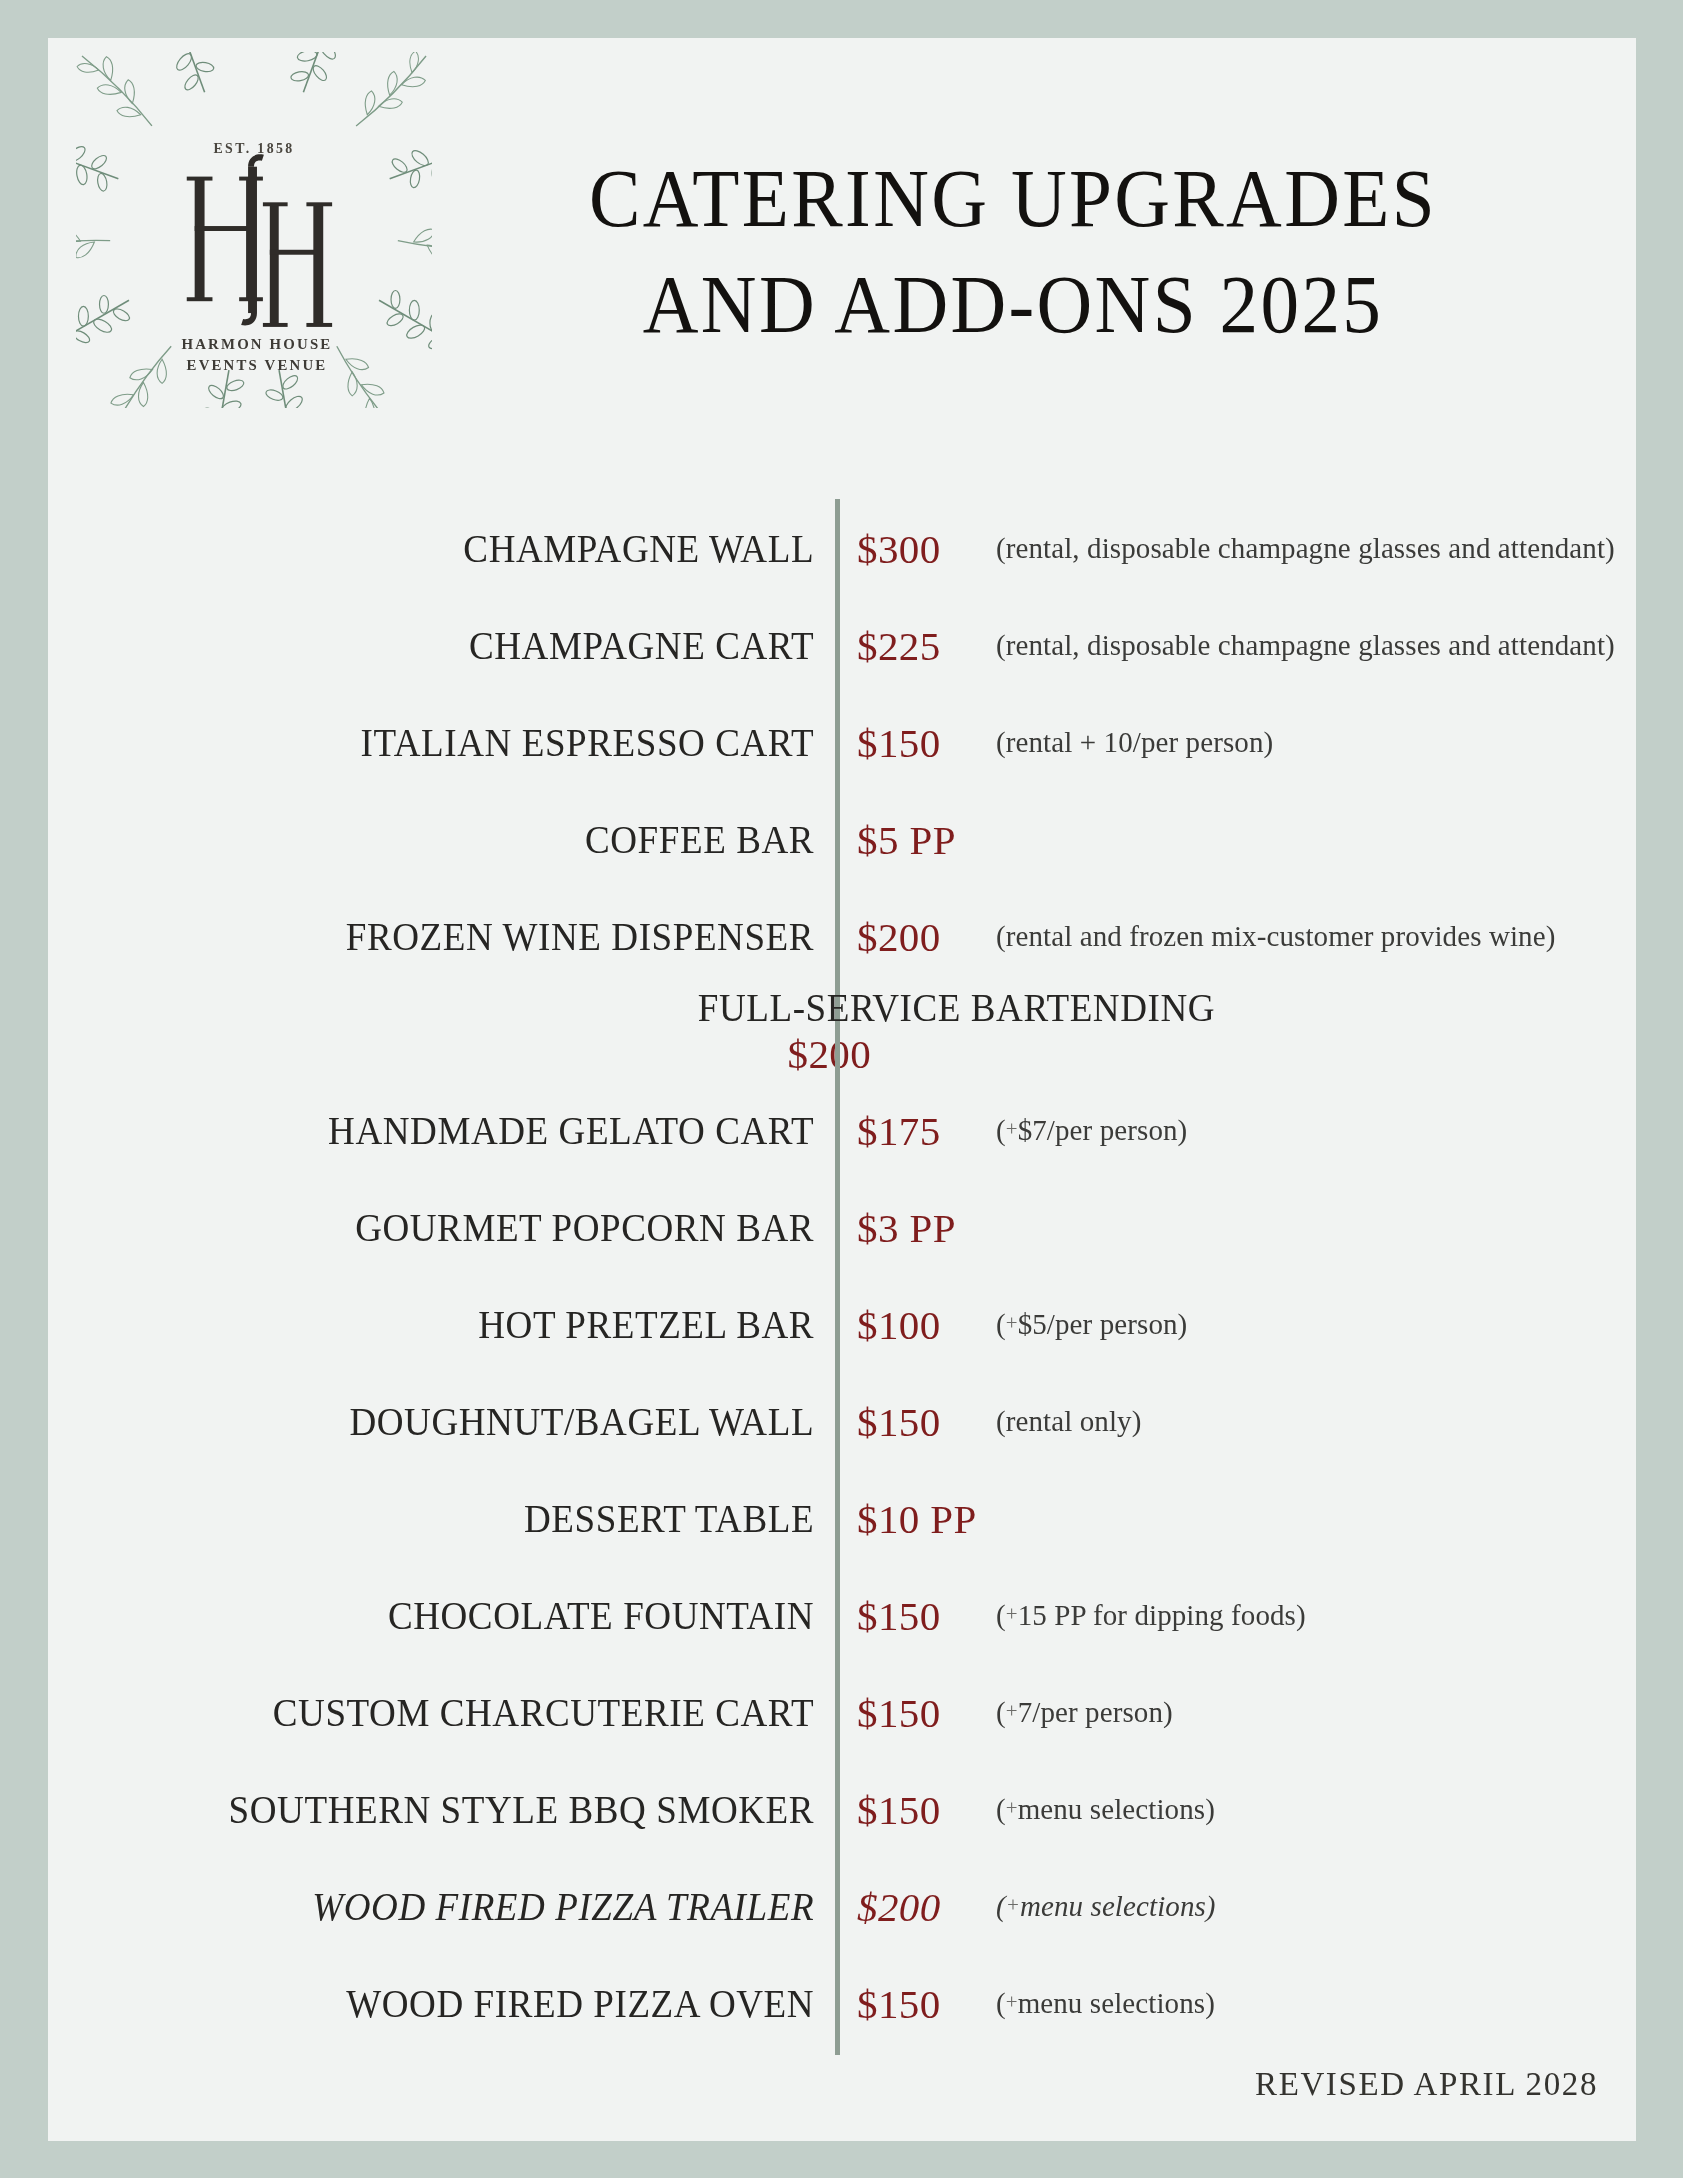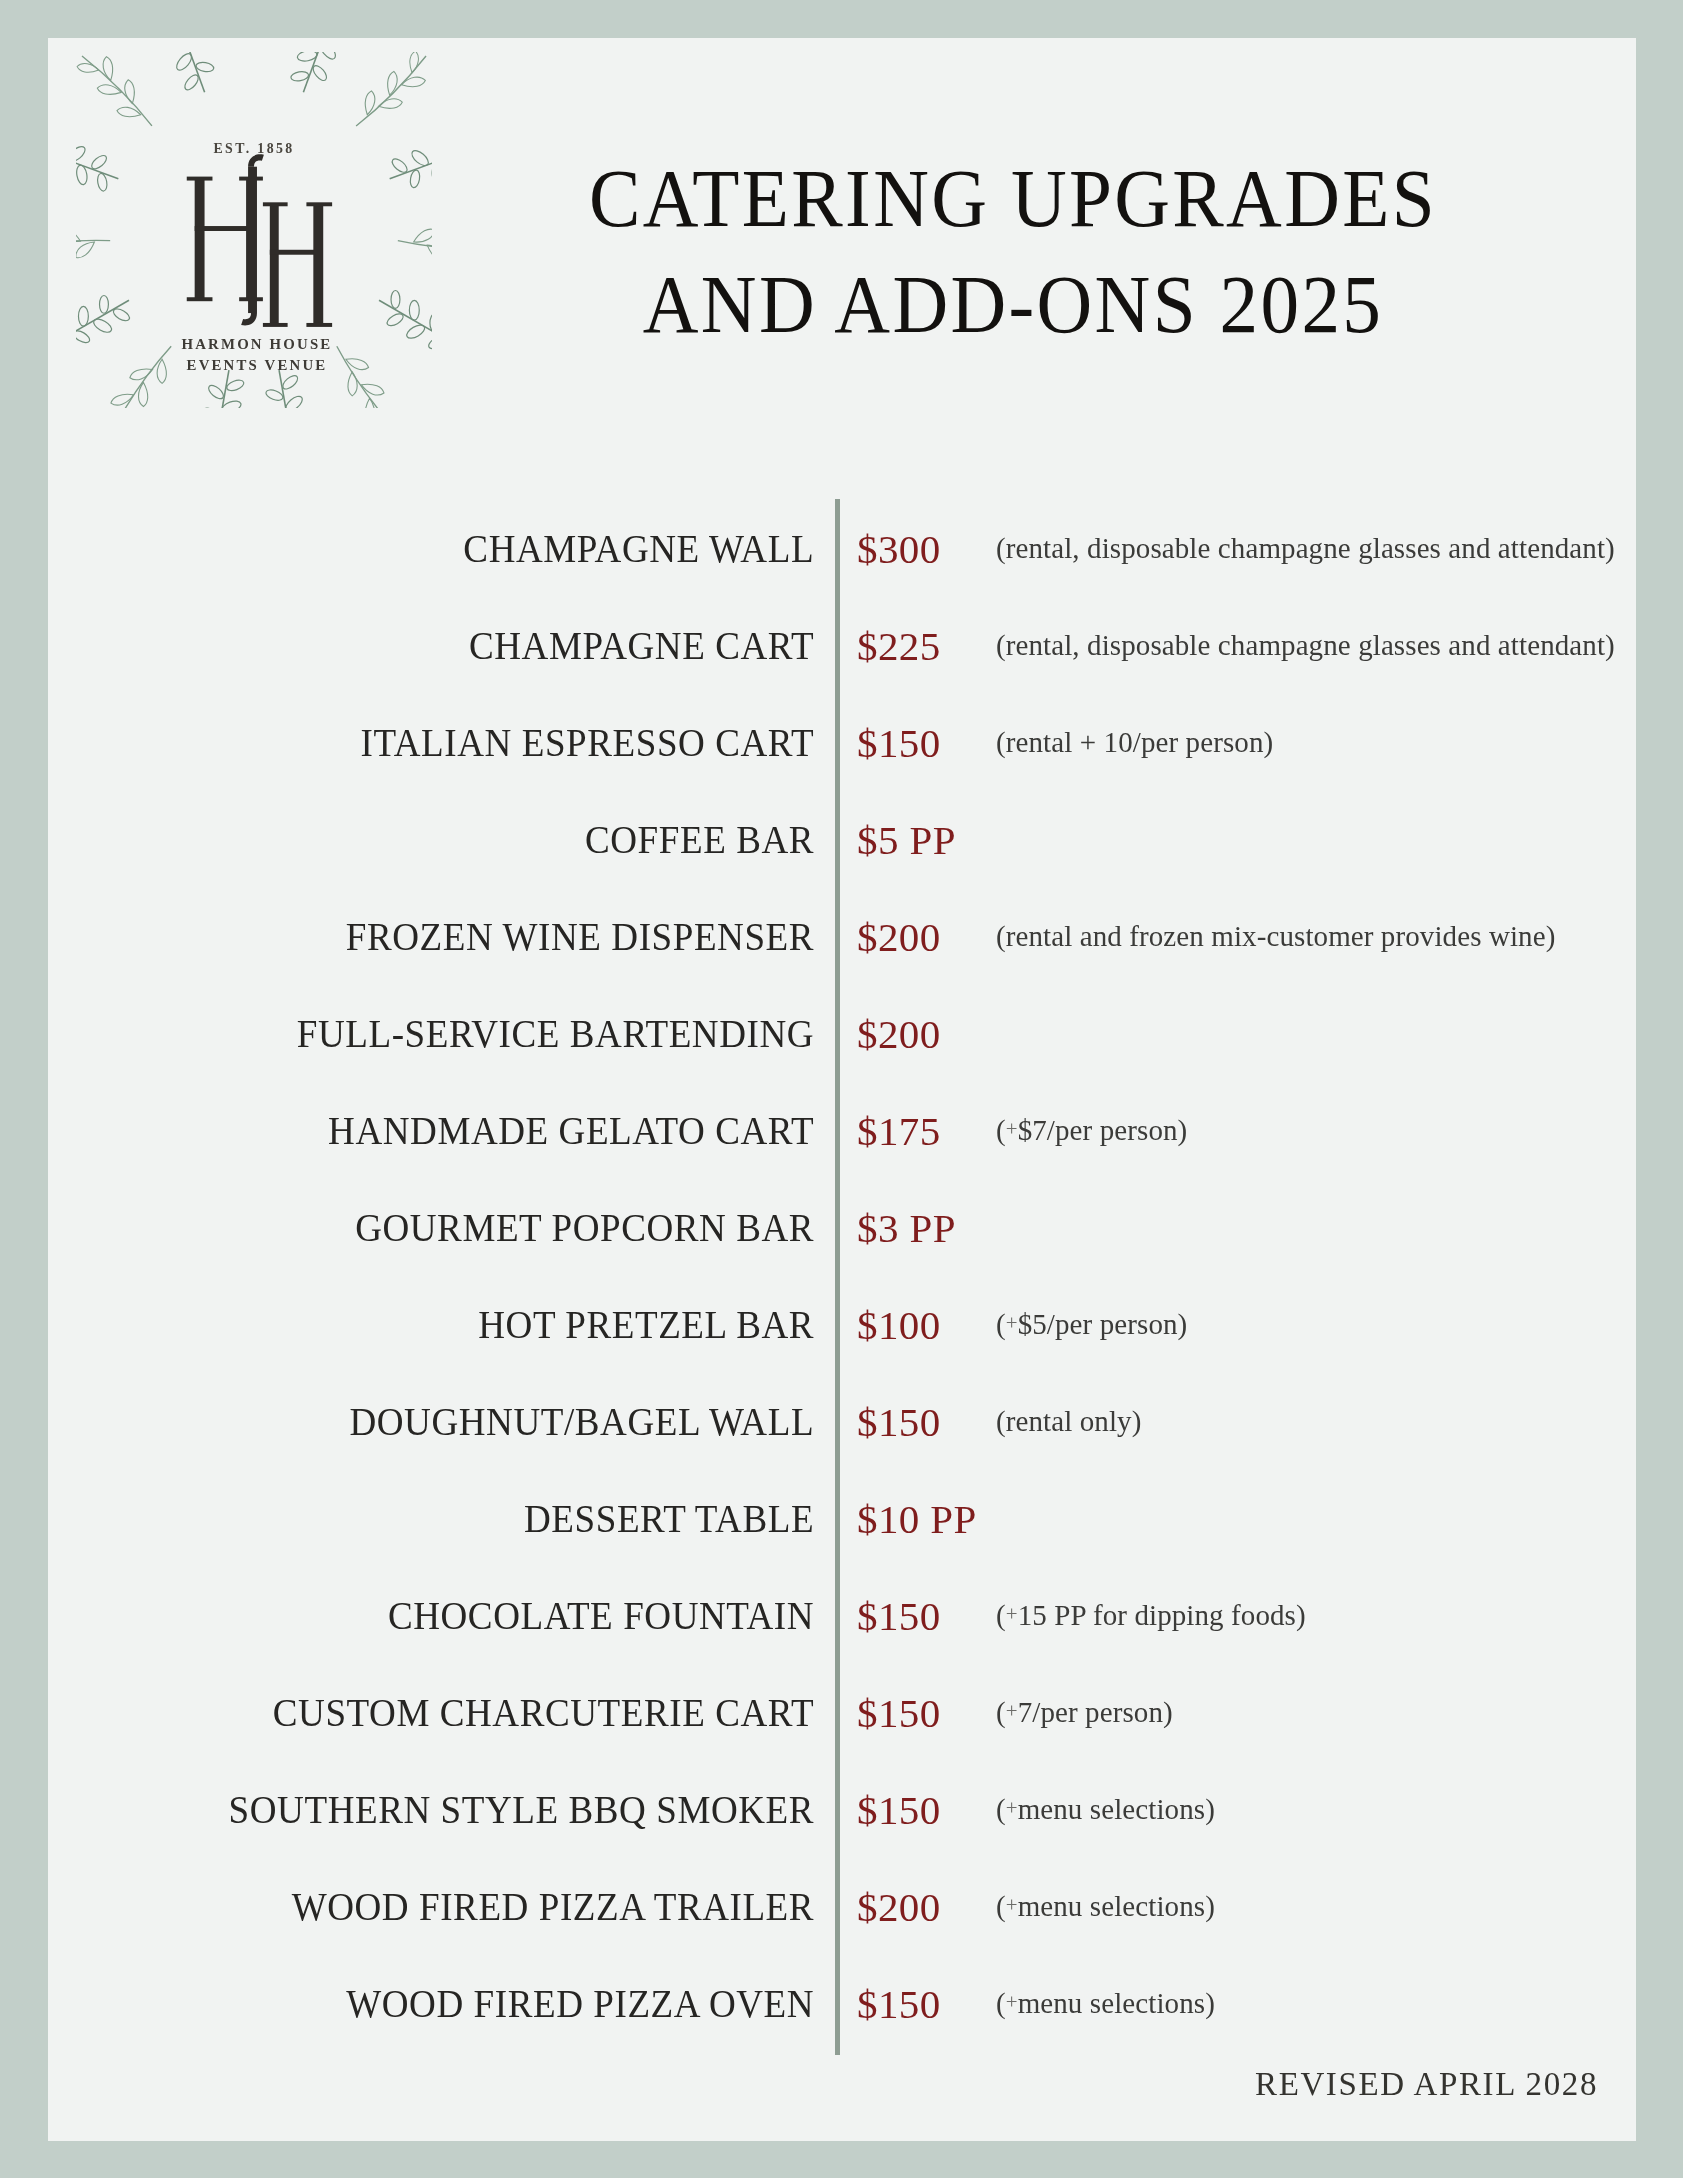--- a/index.html
+++ b/index.html
@@ -302,21 +302,21 @@
         <div class="row" style="height: 97px;">
           <div class="cell-name">COFFEE BAR</div>
           <div class="cell-price">$5 PP</div>
           <div class="cell-note"></div>
         </div>
         <div class="row" style="height: 97px;">
           <div class="cell-name">FROZEN WINE DISPENSER</div>
           <div class="cell-price">$200</div>
           <div class="cell-note">(rental and frozen mix-customer provides wine)</div>
         </div>
-        <div class="row" style="height: 97px;">
+        <div class="row" style="height: 97px; flex-direction: column;">
           <div class="cell-name">FULL-SERVICE BARTENDING</div>
           <div class="cell-price">$200</div>
         </div>
         <div class="row" style="height: 97px;">
           <div class="cell-name">HANDMADE GELATO CART</div>
           <div class="cell-price">$175</div>
           <div class="cell-note">(<span class="plus">+</span>$7/per person)</div>
         </div>
         <div class="row" style="height: 97px;">
           <div class="cell-name">GOURMET POPCORN BAR</div>
@@ -346,21 +346,21 @@
         <div class="row" style="height: 97px;">
           <div class="cell-name">CUSTOM CHARCUTERIE CART</div>
           <div class="cell-price">$150</div>
           <div class="cell-note">(<span class="plus">+</span>7/per person)</div>
         </div>
         <div class="row" style="height: 97px;">
           <div class="cell-name">SOUTHERN STYLE BBQ SMOKER</div>
           <div class="cell-price">$150</div>
           <div class="cell-note">(<span class="plus">+</span>menu selections)</div>
         </div>
-        <div class="row" style="height: 97px;">
+        <div class="row" style="height: 97px; font-style: italic;">
           <div class="cell-name">WOOD FIRED PIZZA TRAILER</div>
           <div class="cell-price">$200</div>
           <div class="cell-note">(<span class="plus">+</span>menu selections)</div>
         </div>
         <div class="row" style="height: 97px;">
           <div class="cell-name">WOOD FIRED PIZZA OVEN</div>
           <div class="cell-price">$150</div>
           <div class="cell-note">(<span class="plus">+</span>menu selections)</div>
         </div>
       </div>

